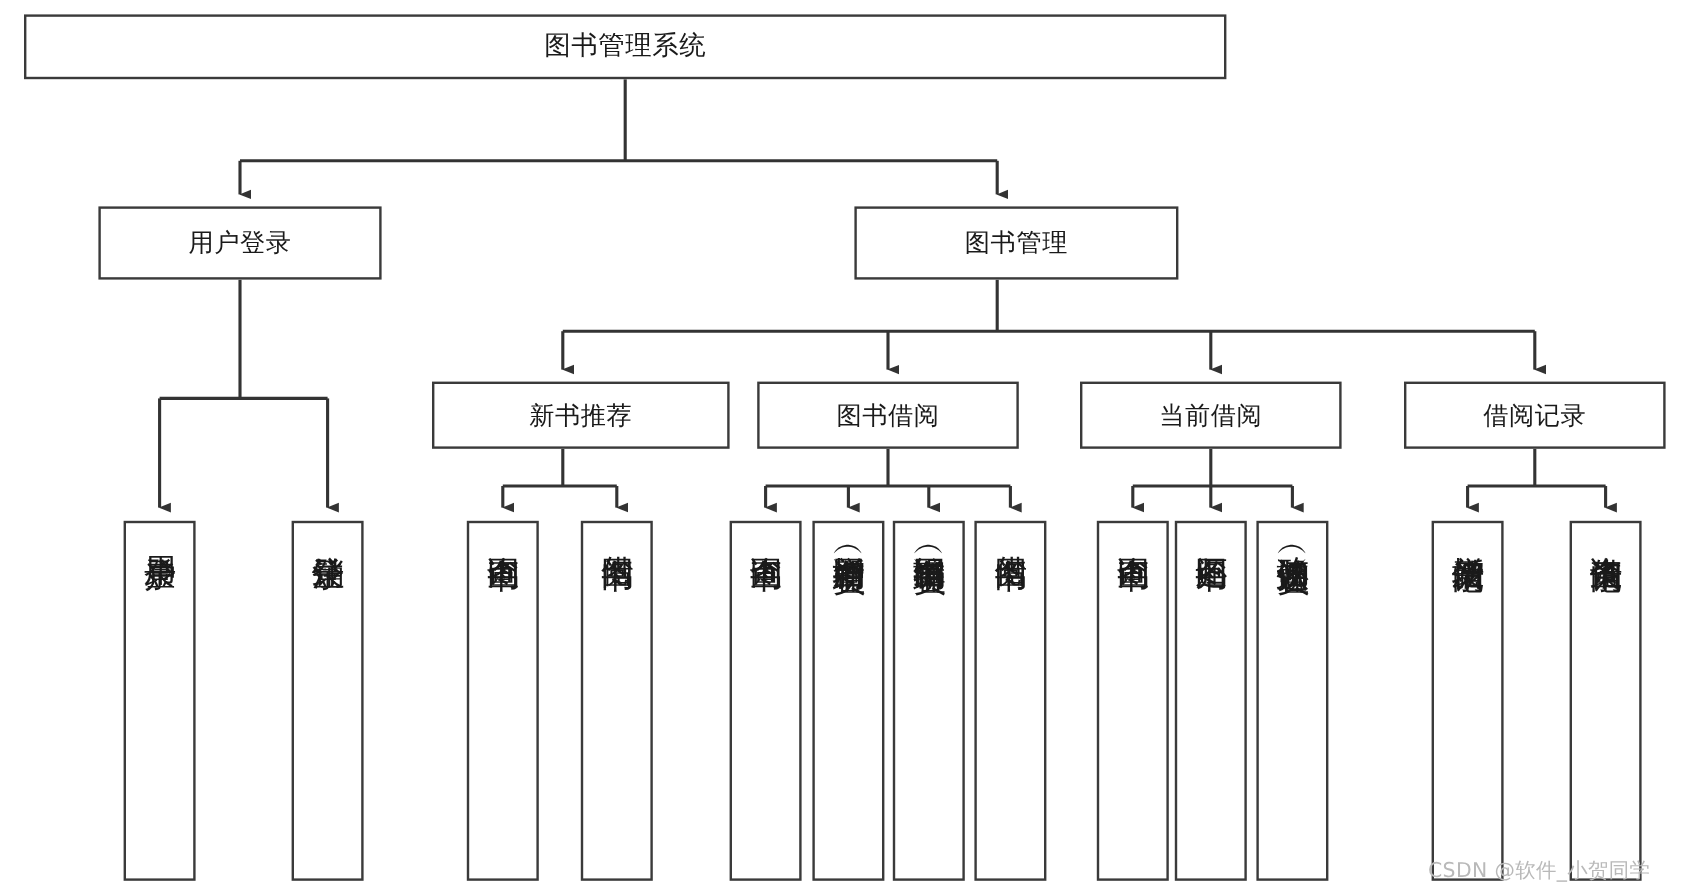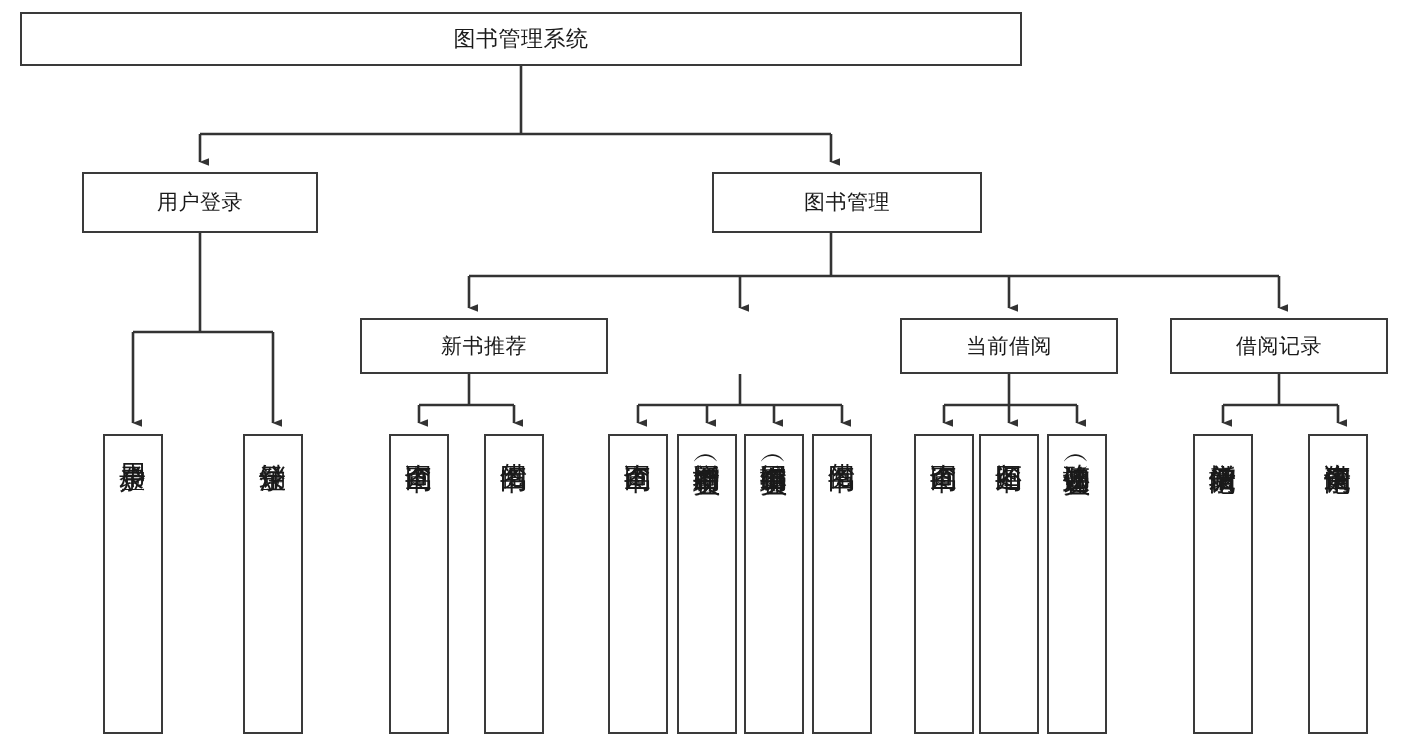--- a/index.html
+++ b/index.html
@@ -136,20 +136,23 @@
   <div class="node horizontal" style="left:82px; top:172px; width:236px; height:61px;">
     <span class="label">用户登录</span>
   </div>
   <div class="node horizontal" style="left:712px; top:172px; width:270px; height:61px;">
     <span class="label">图书管理</span>
   </div>
 
   <div class="node horizontal" style="left:360px; top:318px; width:248px; height:56px;">
     <span class="label">新书推荐</span>
   </div>
+  <div class="node horizontal" style="left:631px; top:318px; width:218px; height:56px;">
+    <span class="label">图书借阅</span>
+  </div>
   <div class="node horizontal" style="left:900px; top:318px; width:218px; height:56px;">
     <span class="label">当前借阅</span>
   </div>
   <div class="node horizontal" style="left:1170px; top:318px; width:218px; height:56px;">
     <span class="label">借阅记录</span>
   </div>
 
   <div class="node vertical" style="left:103px; top:434px; width:60px; height:300px;">
     <span class="label">用户登录</span>
   </div>
@@ -187,14 +190,15 @@
     <span class="label">确认归还（管理员）</span>
   </div>
 
   <div class="node vertical" style="left:1193px; top:434px; width:60px; height:300px;">
     <span class="label">新增借阅记录</span>
   </div>
   <div class="node vertical" style="left:1308px; top:434px; width:60px; height:300px;">
     <span class="label">查询借阅记录</span>
   </div>
 
+  <div class="watermark" style="left:1190px; top:714px;">CSDN @软件_小贺同学</div>
 
 </div>
 
 </body></html>

